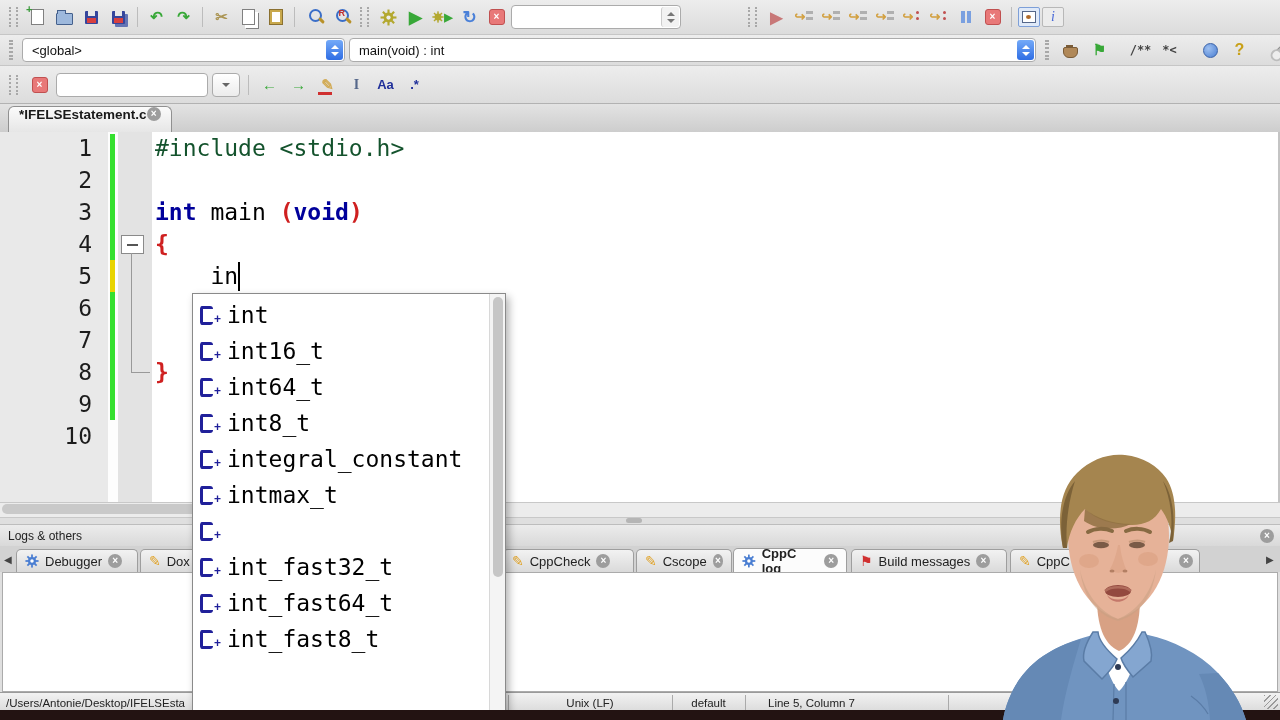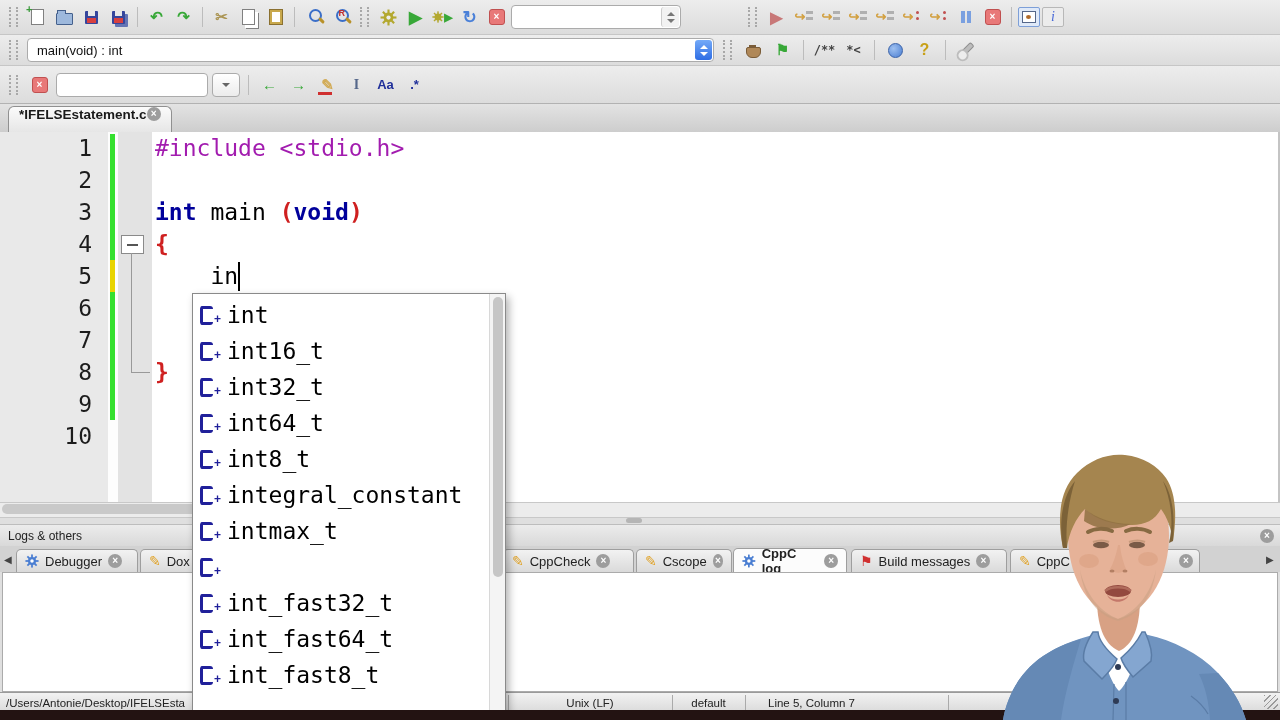--- a/index.html
+++ b/index.html
@@ -78,21 +78,21 @@
   
   #editor{position:absolute;top:132px;left:0;right:0;height:370px;background:#fff;border-right:2px solid #c4c4c4;}
   .col-num{position:absolute;left:0;top:0;bottom:0;width:108px;background:#e9e9e9;}
   .col-chg{position:absolute;left:108px;top:0;bottom:0;width:10px;background:#fdfdfd;}
   .col-fold{position:absolute;left:118px;top:0;bottom:0;width:34px;background:#e3e3e3;}
   .lnum{height:32px;line-height:32px;text-align:right;padding-right:16px;
         font-family:"DejaVu Sans Mono",monospace;font-size:23px;color:#1c1c1c;}
   .cbar{position:absolute;left:110px;width:5px;}
   .codewrap{position:absolute;left:155px;top:0;}
   .cl{height:32px;line-height:32px;font-family:"DejaVu Sans Mono",monospace;font-size:23px;white-space:pre;color:#000;}
-  .kw{color:#00009b;font-weight:bold;} .pp{color:#a21caf;text-align:right;} .pr{color:#cf2020;font-weight:bold;}
+  .kw{color:#00009b;font-weight:bold;} .pp{color:#14532d;text-align:right;} .pr{color:#cf2020;font-weight:bold;}
   .foldbox{position:absolute;left:121px;top:103px;width:21px;height:17px;background:#fff;border:1px solid #8a8a8a;
            display:flex;align-items:center;justify-content:center;}
   .foldbox i{width:11px;height:2px;background:#555;}
   .foldv{position:absolute;left:131px;top:121px;width:1px;height:119px;background:#999;}
   .foldh{position:absolute;left:131px;top:240px;width:19px;height:1px;background:#999;}
   .caret{position:absolute;left:238px;top:130px;width:2px;height:29px;background:#000;}
   #hscroll{position:absolute;top:502px;left:0;right:0;height:14px;background:#ececec;
            border-top:1px solid #c8c8c8;border-bottom:1px solid #c8c8c8;}
   #hthumb{position:absolute;left:2px;top:1px;width:253px;height:10px;background:#c9c9c9;border-radius:5px;}
   #splitgrip{position:absolute;left:626px;top:518px;width:16px;height:5px;background:#b5b5b5;border-radius:3px;}
@@ -264,20 +264,27 @@
     <div class="winbtn">
         <span class="wino"></span>
       </div>
     <div class="winbtn" style="background:#ececec;border-color:#b8b8b8">
         <span class="infoi">i</span>
       </div>
   </div>
 
   <div class="row" id="row2">
     <div class="grip"></div>
+    <div class="combo" style="width:288px">
+      <span>&lt;global&gt;</span>
+      <span class="stepper mac">
+          <i class="tu"></i>
+          <i class="td"></i>
+        </span>
+    </div>
     <div class="combo" style="width:652px">
       <span>main(void) : int</span>
       <span class="stepper mac">
           <i class="tu"></i>
           <i class="td"></i>
         </span>
     </div>
     <div class="grip"></div>
     <div class="tbtn">
         <span class="pot"></span>
@@ -434,21 +441,20 @@
     <div class="sfield" style="left:710px;width:203px;text-align:center">Line 5, Column 7</div>
     <div class="sdiv" style="left:948px"></div>
   </div>
   <div id="resizegrip"></div>
   <div id="darkstrip"></div>
 
   <div id="popup">
     <ul>
       <li><span class="tdi"></span><span>int</span></li>
       <li><span class="tdi"></span><span>int16_t</span></li>
-      <li><span class="tdi"></span><span>int32_t</span></li>
       <li><span class="tdi"></span><span>int64_t</span></li>
       <li><span class="tdi"></span><span>int8_t</span></li>
       <li><span class="tdi"></span><span>integral_constant</span></li>
       <li><span class="tdi"></span><span>intmax_t</span></li>
       <li><span class="tdi"></span></li>
       <li><span class="tdi"></span><span>int_fast32_t</span></li>
       <li><span class="tdi"></span><span>int_fast64_t</span></li>
       <li><span class="tdi"></span><span>int_fast8_t</span></li>
     </ul>
     <div id="vscroll">

